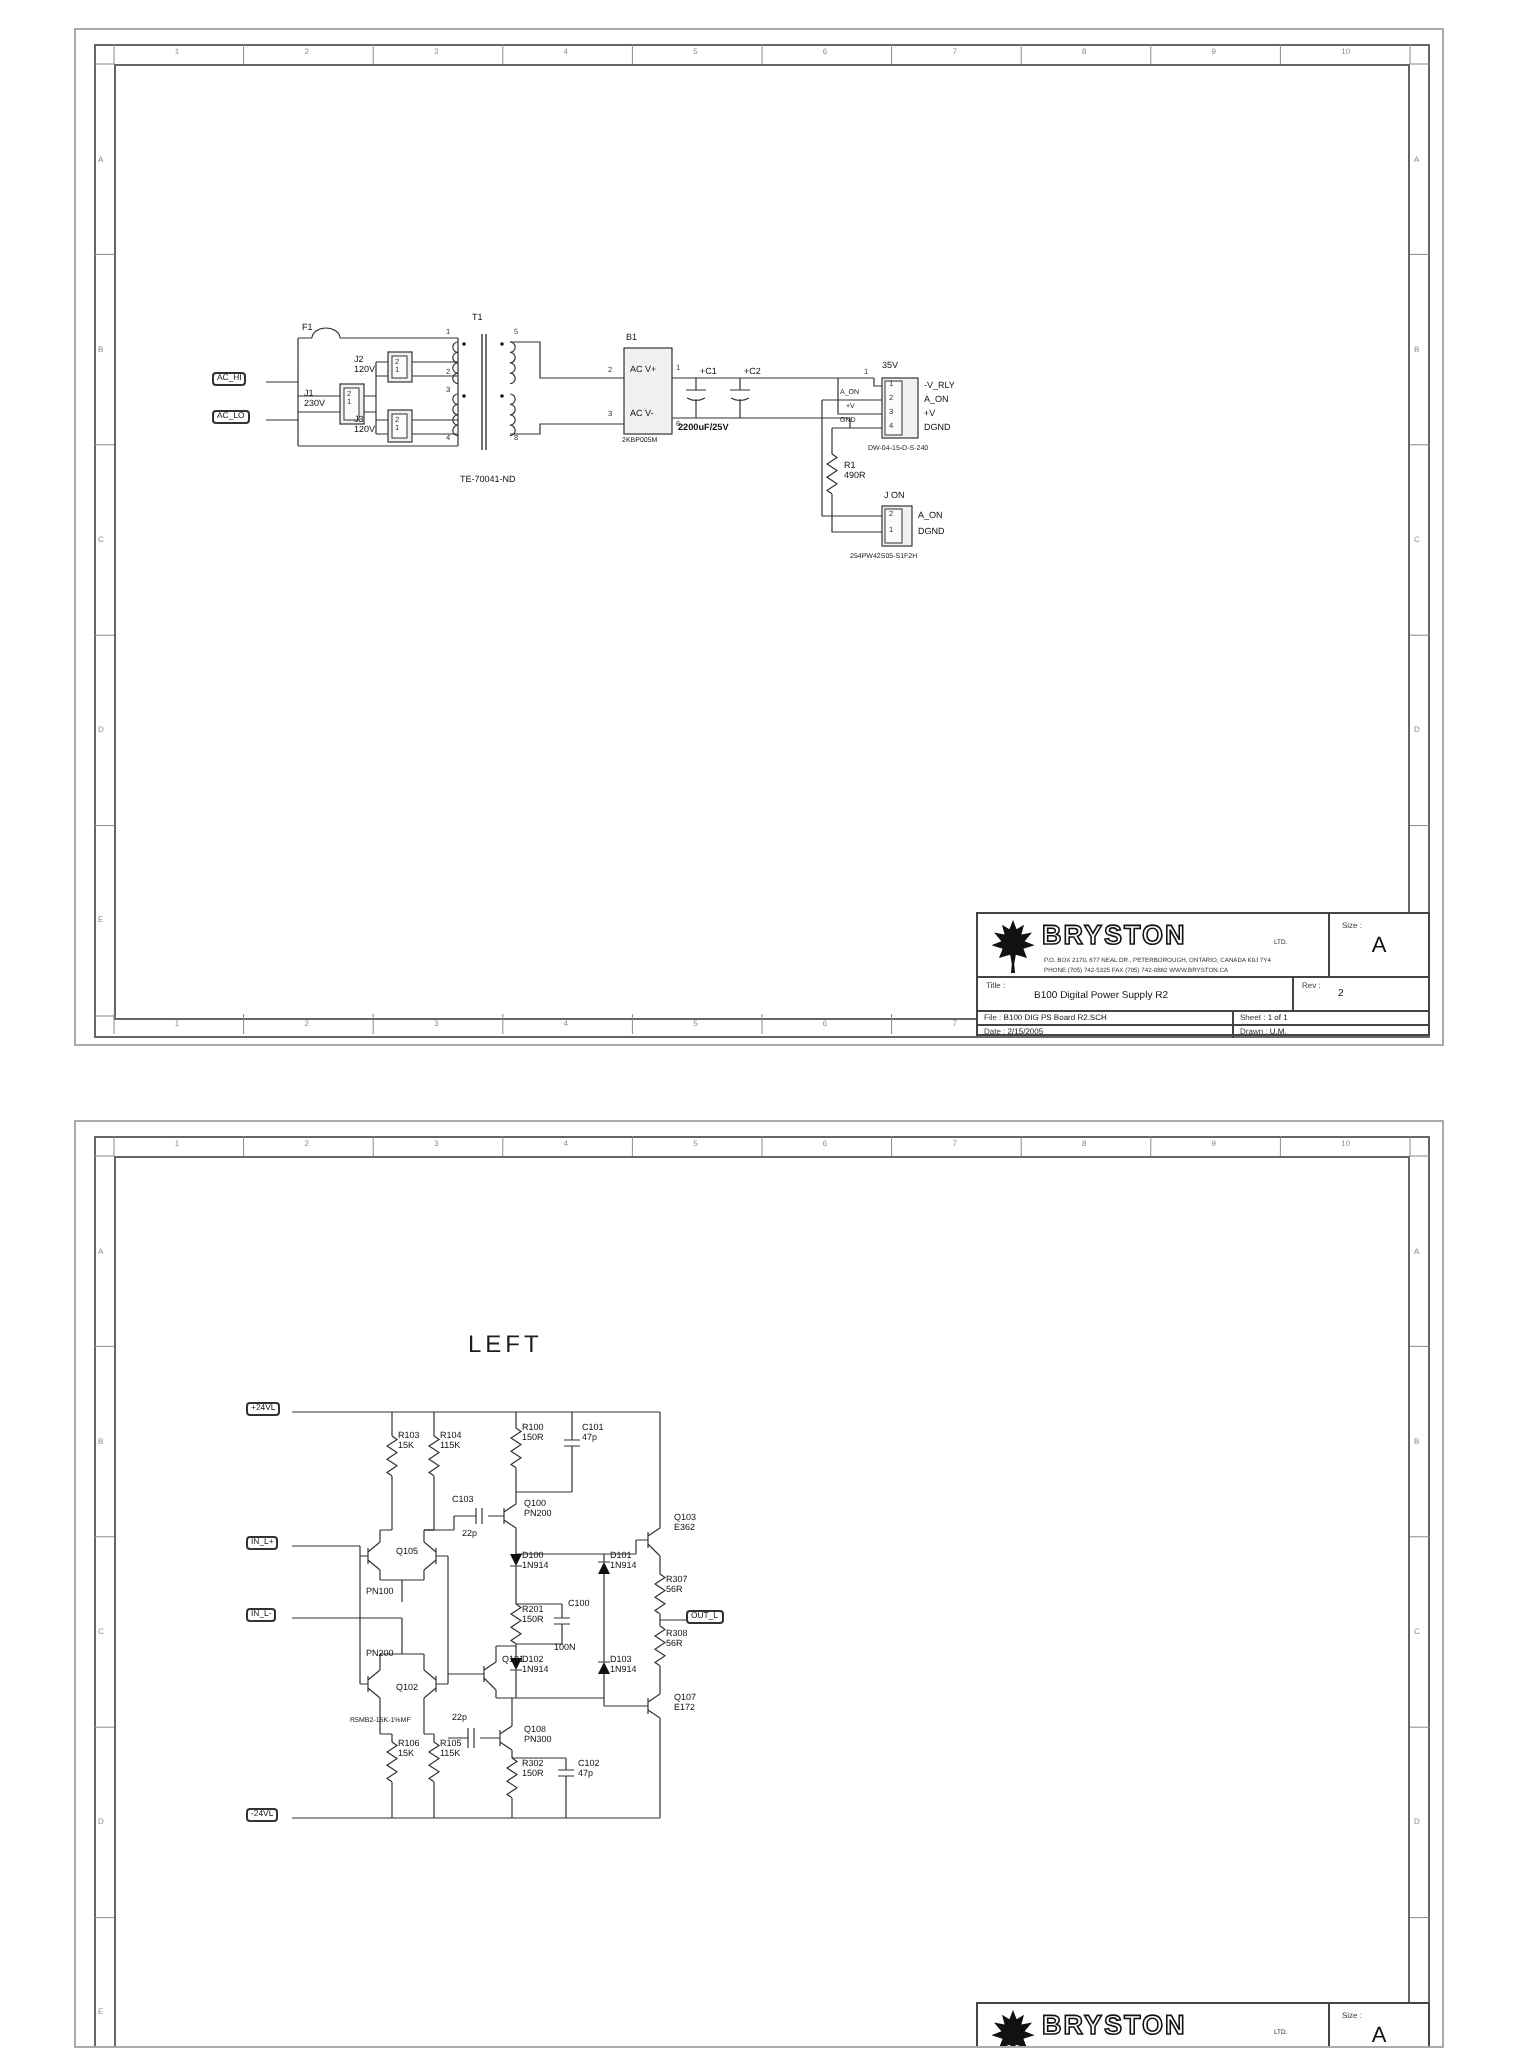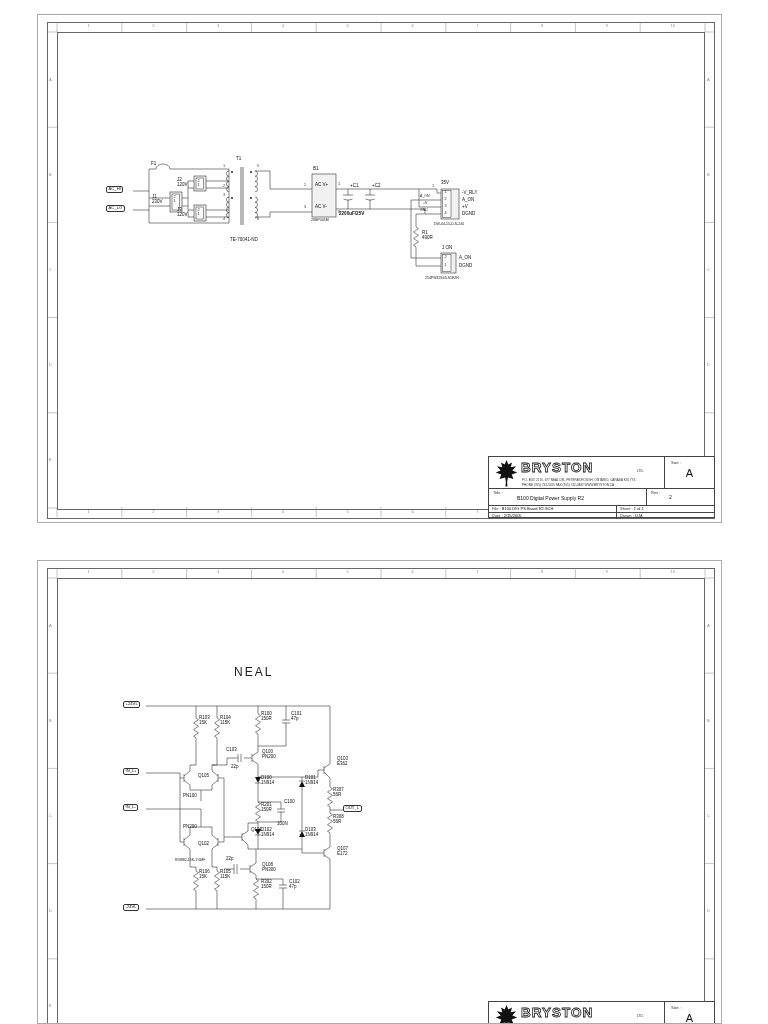--- a/index.html
+++ b/index.html
@@ -248,21 +248,21 @@
       <div class="c1"><span class="lab">Date :</span> <span>2/15/2005</span></div>
       <div class="c2"><span class="lab">Drawn :</span> <span>U.M.</span></div>
     </div>
   </div>
 </div>
 
 <div class="page" id="page2">
   <div class="frame-outer" style="left:9px;top:7px;width:666px;height:540px;"></div>
   <div class="frame-inner" style="left:19px;top:17px;width:646px;height:530px;"></div>
 
-  <div class="hdg">NEAL</div>
+  <div class="hdg">LEFT</div>
 
   <svg id="svg2" class="sch-svg" width="685" height="464">
     <path class="w" d="M108,145 H292 M108,348 H292 M108,212 H142 M108,248 H163 M142,212 V281 M142,217 H146 M142,281 H146 M180,217 H186 M186,217 V281 M180,281 H186 M292,249 H306"></path>
     <path class="w" d="M146,213 V221 M180,213 V221 M146,215 L152,210 M146,219 L152,224 M180,215 L174,210 M180,219 L174,224 M152,204 V210 M152,204 H158 M174,204 V210 M174,204 H179 M152,224 V229 M174,224 V229 M152,229 H174 M163,229 V240"></path>
     <path class="w" d="M146,277 V285 M180,277 V285 M146,279 L152,274 M146,283 L152,288 M180,279 L174,274 M180,283 L174,288 M152,266 V274 M174,266 V274 M152,266 H174 M163,248 V266 M152,288 V306 M152,306 H158 M174,288 V306 M174,306 H179"></path>
     <path class="w" d="M158,145 V157 M158,177 V204 M179,145 V157 M179,177 V204 M158,306 V310 M158,330 V348 M179,306 V310 M179,330 V348"></path>
     <path class="w" d="M220,145 V153 M220,173 V185 M248,145 V159 M244,159 H252 M244,162 H252 M248,162 V185 M220,185 H248 M214,193 V201 M214,195 L220,191 M214,199 L220,203 M220,185 V191 M220,203 V216 M206,197 H214 M203,193 V201 M200,193 V201 M189,197 H200 M189,197 V204 M174,204 H189"></path>
     <path class="w" d="M217,222 H223 M220,222 V241 M220,261 V268 M217,274 H223 M220,274 V288 M220,216 H280 M280,209 V216 M280,209 H286 M264,216 V220 M261,220 H267 M264,226 V270 M261,270 H267 M264,276 V292 M264,292 H286 M210,288 H264"></path>
     <path class="w" d="M220,241 H243 M243,241 V248 M239,248 H247 M239,251 H247 M243,251 V261 M220,261 H243"></path>
     <path class="w" d="M204,272 V280 M204,274 L210,270 M204,278 L210,284 M186,276 H204 M210,270 V262 M210,262 H220 M210,284 V288"></path>

